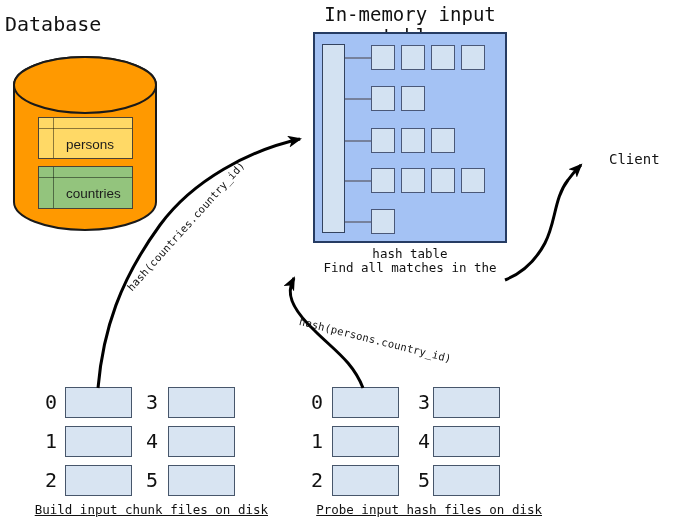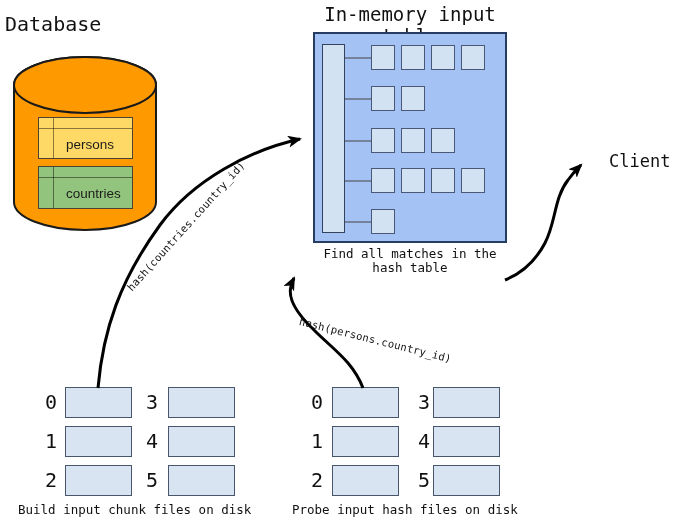--- a/index.html
+++ b/index.html
@@ -22,26 +22,26 @@
   .ht-box{position:absolute;left:313px;top:32px;width:194px;height:211px;
           border:2px solid #263c63;box-sizing:border-box;}
   .ht-bar{position:absolute;left:7px;top:10px;width:23px;height:189px;
           border:1.5px solid #33435f;box-sizing:border-box;}
   .ht-conn{position:absolute;left:30px;width:26px;height:2px;background:#76819c;}
   .ht-cell{position:absolute;width:24px;height:25px;border:1.5px solid #4a5878;box-sizing:border-box;}
   .ht-caption{position:absolute;left:313px;top:247px;width:194px;text-align:center;
               font-size:12.5px;line-height:14px;}
 
   
-  .client-label{position:absolute;left:609px;top:151px;font-size:17px;}
+  .client-label{position:absolute;left:609px;top:151px;font-size:14px;}
 
   
   .chunk-num{position:absolute;width:24px;text-align:center;font-size:20px;line-height:31px;}
   .chunk-rect{position:absolute;width:67px;height:31px;border:1.5px solid #47566b;box-sizing:border-box;}
-  .chunk-caption{position:absolute;top:502px;font-size:12.5px;text-align:left;width:250px;}
+  .chunk-caption{position:absolute;top:502px;font-size:12.5px;text-align:right;width:250px;text-decoration:underline;}
   .build-caption{left:18px;}
   .probe-caption{left:292px;}
 
   
   .arrows{position:absolute;left:0;top:0;z-index:5;pointer-events:none;}
   .arrow-label{position:absolute;z-index:6;font-size:10.5px;white-space:nowrap;letter-spacing:.2px;}
   .build-label{left:129px;top:283px;transform:rotate(-48deg);transform-origin:0 50%;}
   .probe-label{left:301px;top:315px;transform:rotate(14deg);transform-origin:0 0;}
 </style>
 </head>
@@ -84,22 +84,22 @@
       <div class="ht-cell" style="left: 116px; top: 94px; background: rgb(211, 226, 242);"></div>
       <div class="ht-conn" style="top: 146px;"></div>
       <div class="ht-cell" style="left: 56px; top: 134px; background: rgb(211, 226, 242);"></div>
       <div class="ht-cell" style="left: 86px; top: 134px; background: rgb(211, 226, 242);"></div>
       <div class="ht-cell" style="left: 116px; top: 134px; background: rgb(211, 226, 242);"></div>
       <div class="ht-cell" style="left: 146px; top: 134px; background: rgb(211, 226, 242);"></div>
       <div class="ht-conn" style="top: 187px;"></div>
       <div class="ht-cell" style="left: 56px; top: 175px; background: rgb(211, 226, 242);"></div>
     </div>
   <div class="ht-caption">
+    <div>hash table</div>
     <div>Find all matches in the</div>
-    <div>hash table</div>
   </div>
 
   <div class="client-label">Client</div>
 
   <div id="build-chunks">
       <div class="chunk-num" style="left: 39px; top: 387px;">0</div>
       <div class="chunk-rect" style="left: 65px; top: 387px; background: rgb(216, 228, 242);"></div>
       <div class="chunk-num" style="left: 39px; top: 426px;">1</div>
       <div class="chunk-rect" style="left: 65px; top: 426px; background: rgb(216, 228, 242);"></div>
       <div class="chunk-num" style="left: 39px; top: 465px;">2</div>

